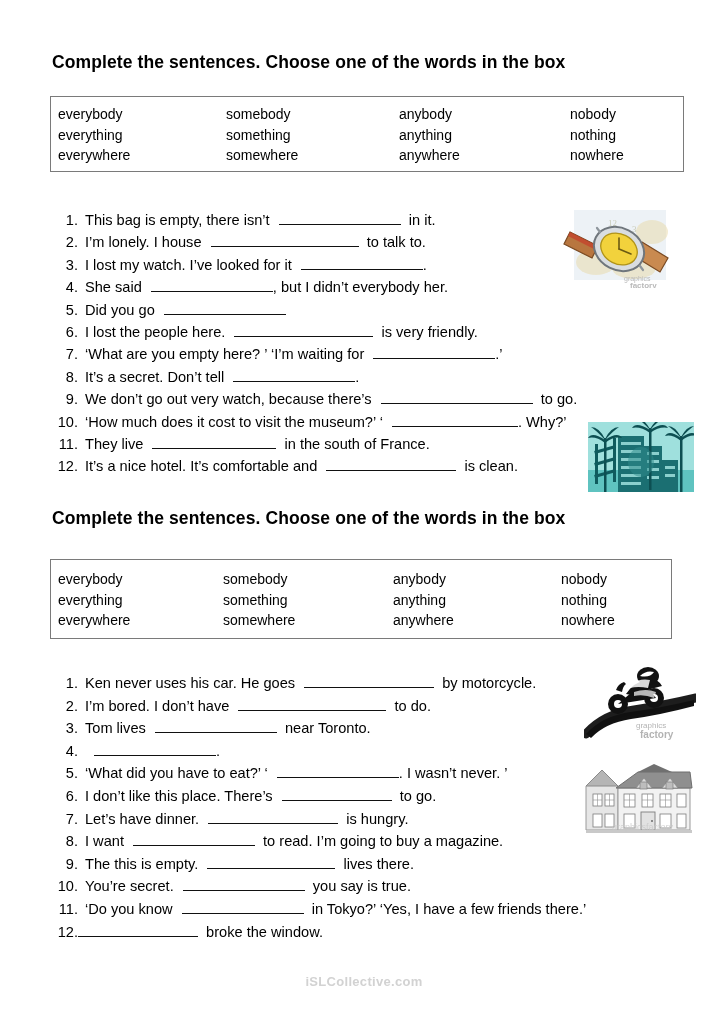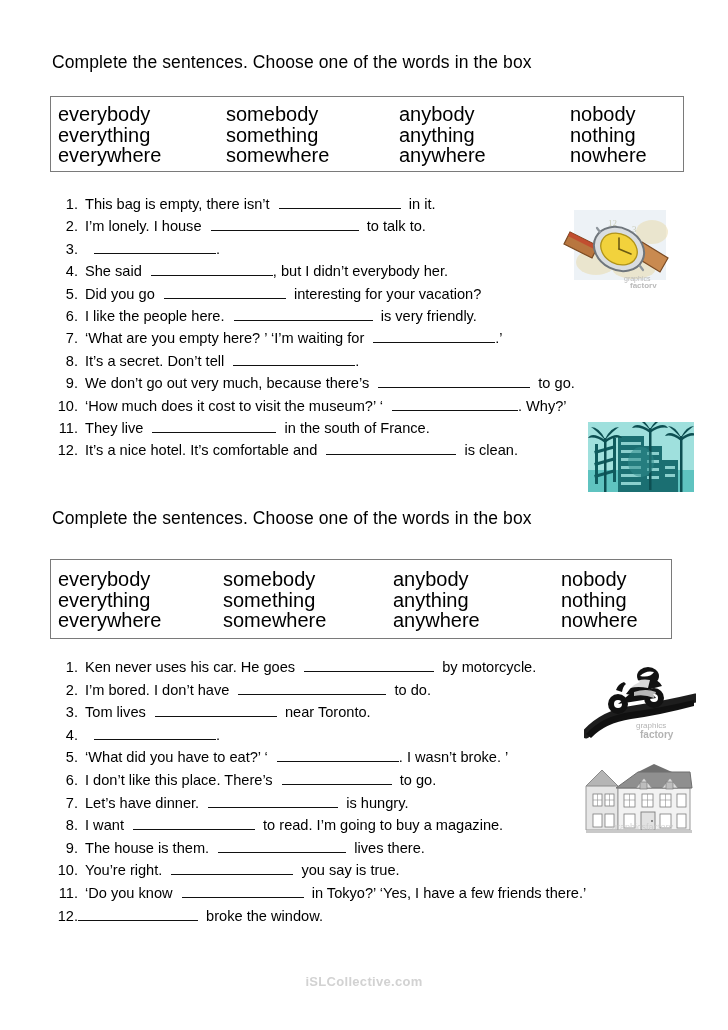--- a/index.html
+++ b/index.html
@@ -19,21 +19,21 @@
   .sheet {
     position: absolute;
     inset: 0;
     background: #ffffff;
   }
 
   
   .section-title {
     position: absolute;
     left: 52px;
-    font-weight: normal;
+    font-weight: bold;
     font-size: 17.5px;
     letter-spacing: 0.1px;
     white-space: nowrap;
     text-align: center;
   }
   #title-1 { top: 52px; }
   #title-2 { top: 508px; }
 
   
   .word-box {
@@ -49,21 +49,21 @@
   .word-grid {
     position: relative;
     width: 100%;
     height: 100%;
   }
   .word-col {
     position: absolute;
     top: 7px;
   }
   .word-cell {
-    font-size: 20px;
+    font-size: 14px;
     line-height: 20.5px;
     white-space: nowrap;
   }
   #wordbox-1 .word-col.c0 { left: 7px; }
   #wordbox-1 .word-col.c1 { left: 175px; }
   #wordbox-1 .word-col.c2 { left: 348px; }
   #wordbox-1 .word-col.c3 { left: 519px; }
   #wordbox-2 .word-col.c0 { left: 7px; }
   #wordbox-2 .word-col.c1 { left: 172px; }
   #wordbox-2 .word-col.c2 { left: 342px; }
@@ -88,21 +88,21 @@
   }
   #exlist-2 .ex-item { height: 22.6px; }
 
   .ex-num {
     width: 24px;
     text-align: right;
     flex: 0 0 auto;
   }
   .ex-gap { width: 7px; flex: 0 0 auto; }
   .ex-gap.tight { width: 0px; }
-  .ex-text { flex: 0 0 auto; }
+  .ex-text { flex: 0 0 auto; margin-top: 16px; }
 
   .blank {
     display: inline-block;
     border-bottom: 1.4px solid #111;
     height: 11px;
     flex: 0 0 auto;
   }
   .sp-wide { display: inline-block; width: 9px; flex: 0 0 auto; }
 
   
@@ -171,44 +171,44 @@
         <span class="ex-num">2.</span>
         <span class="ex-gap"></span>
         <span class="ex-text">I’m lonely. I house</span>
         <span class="sp-wide"></span>
         <span class="blank" style="width: 148px;"></span>
         <span class="ex-text">&nbsp;&nbsp;to talk to.</span>
       </div>
       <div class="ex-item">
         <span class="ex-num">3.</span>
         <span class="ex-gap"></span>
+        <span class="ex-text">I lost my watch. I’ve looked for it</span>
         <span class="sp-wide"></span>
         <span class="blank" style="width: 122px;"></span>
         <span class="ex-text">.</span>
       </div>
       <div class="ex-item">
         <span class="ex-num">4.</span>
         <span class="ex-gap"></span>
         <span class="ex-text">She said</span>
         <span class="sp-wide"></span>
         <span class="blank" style="width: 122px;"></span>
         <span class="ex-text">, but I didn’t everybody her.</span>
       </div>
       <div class="ex-item">
         <span class="ex-num">5.</span>
         <span class="ex-gap"></span>
         <span class="ex-text">Did you go</span>
         <span class="sp-wide"></span>
         <span class="blank" style="width: 122px;"></span>
-        <span class="ex-text">&nbsp;&nbsp;interesting for your vacation?</span>
       </div>
       <div class="ex-item">
         <span class="ex-num">6.</span>
         <span class="ex-gap"></span>
-        <span class="ex-text">I like the people here.</span>
+        <span class="ex-text">I lost the people here.</span>
         <span class="sp-wide"></span>
         <span class="blank" style="width: 139px;"></span>
         <span class="ex-text">&nbsp;&nbsp;is very friendly.</span>
       </div>
       <div class="ex-item">
         <span class="ex-num">7.</span>
         <span class="ex-gap"></span>
         <span class="ex-text">‘What are you empty here? ’ ‘I’m waiting for</span>
         <span class="sp-wide"></span>
         <span class="blank" style="width: 122px;"></span>
@@ -218,21 +218,21 @@
         <span class="ex-num">8.</span>
         <span class="ex-gap"></span>
         <span class="ex-text">It’s a secret. Don’t tell</span>
         <span class="sp-wide"></span>
         <span class="blank" style="width: 122px;"></span>
         <span class="ex-text">.</span>
       </div>
       <div class="ex-item">
         <span class="ex-num">9.</span>
         <span class="ex-gap"></span>
-        <span class="ex-text">We don’t go out very much, because there’s</span>
+        <span class="ex-text">We don’t go out very watch, because there’s</span>
         <span class="sp-wide"></span>
         <span class="blank" style="width: 152px;"></span>
         <span class="ex-text">&nbsp;&nbsp;to go.</span>
       </div>
       <div class="ex-item">
         <span class="ex-num">10.</span>
         <span class="ex-gap"></span>
         <span class="ex-text">‘How much does it cost to visit the museum?’ ‘</span>
         <span class="sp-wide"></span>
         <span class="blank" style="width: 126px;"></span>
@@ -403,21 +403,21 @@
         <span class="sp-wide"></span>
         <span class="blank" style="width: 122px;"></span>
         <span class="ex-text">.</span>
       </div>
       <div class="ex-item">
         <span class="ex-num">5.</span>
         <span class="ex-gap"></span>
         <span class="ex-text">‘What did you have to eat?’ ‘</span>
         <span class="sp-wide"></span>
         <span class="blank" style="width: 122px;"></span>
-        <span class="ex-text">. I wasn’t broke. ’</span>
+        <span class="ex-text">. I wasn’t never. ’</span>
       </div>
       <div class="ex-item">
         <span class="ex-num">6.</span>
         <span class="ex-gap"></span>
         <span class="ex-text">I don’t like this place. There’s</span>
         <span class="sp-wide"></span>
         <span class="blank" style="width: 110px;"></span>
         <span class="ex-text">&nbsp;&nbsp;to go.</span>
       </div>
       <div class="ex-item">
@@ -432,29 +432,29 @@
         <span class="ex-num">8.</span>
         <span class="ex-gap"></span>
         <span class="ex-text">I want</span>
         <span class="sp-wide"></span>
         <span class="blank" style="width: 122px;"></span>
         <span class="ex-text">&nbsp;&nbsp;to read. I’m going to buy a magazine.</span>
       </div>
       <div class="ex-item">
         <span class="ex-num">9.</span>
         <span class="ex-gap"></span>
-        <span class="ex-text">The house is them.</span>
+        <span class="ex-text">The this is empty.</span>
         <span class="sp-wide"></span>
         <span class="blank" style="width: 128px;"></span>
         <span class="ex-text">&nbsp;&nbsp;lives there.</span>
       </div>
       <div class="ex-item">
         <span class="ex-num">10.</span>
         <span class="ex-gap"></span>
-        <span class="ex-text">You’re right.</span>
+        <span class="ex-text">You’re secret.</span>
         <span class="sp-wide"></span>
         <span class="blank" style="width: 122px;"></span>
         <span class="ex-text">&nbsp;&nbsp;you say is true.</span>
       </div>
       <div class="ex-item">
         <span class="ex-num">11.</span>
         <span class="ex-gap"></span>
         <span class="ex-text">‘Do you know</span>
         <span class="sp-wide"></span>
         <span class="blank" style="width: 122px;"></span>

